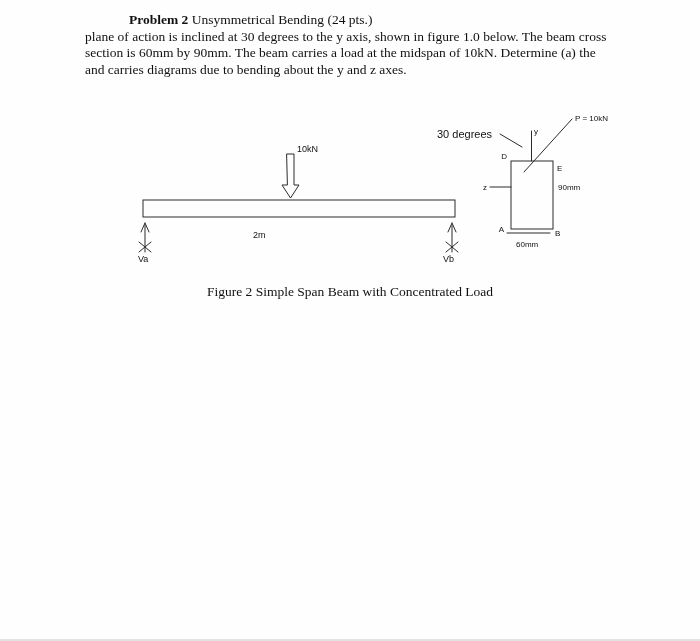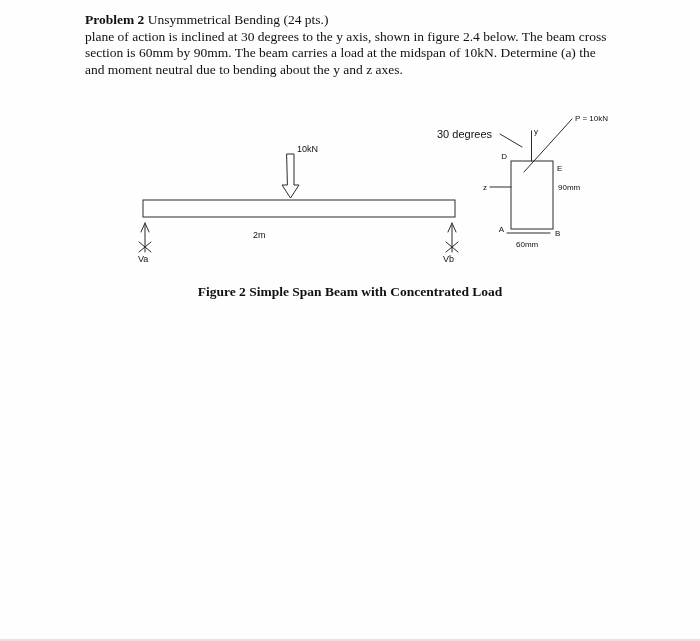--- a/index.html
+++ b/index.html
@@ -10,43 +10,43 @@
     font-family:"Liberation Serif", serif;
     color:#111;
     overflow:hidden;
   }
   .text-block{
     position:absolute;
     left:85px;top:12px;width:585px;
     font-size:13.5px;line-height:16.5px;
   }
   .text-block p{margin:0;}
-  .bold{font-weight:bold;}
+  .bold{font-weight:bold;margin-left:44px;}
   .figure-svg{
     position:absolute;left:0;top:0;width:700px;height:641px;
   }
   .caption{
     position:absolute;left:0;top:284px;width:700px;
-    text-align:center;font-weight:bold;font-size:13.5px;
+    text-align:center;font-weight:normal;font-size:13.5px;
   }
   .page-edge{
     position:absolute;left:0;bottom:0;width:700px;height:2px;
     background:#e3e3e3;
   }
 </style>
 </head>
 <body>
 
 <div class="page">
 
   <div class="text-block">
     <p><span class="bold">Problem 2</span><span> Unsymmetrical Bending (24 pts.)</span></p>
-    <p>plane of action is inclined at 30 degrees to the y axis, shown in figure 2.4 below.  The beam cross</p>
+    <p>plane of action is inclined at 30 degrees to the y axis, shown in figure 1.0 below.  The beam cross</p>
     <p>section is 60mm by 90mm.  The beam carries a load at the midspan of 10kN.  Determine (a) the</p>
-    <p>and moment neutral due to bending about the y and z axes.</p>
+    <p>and carries diagrams due to bending about the y and z axes.</p>
   </div>
 
   <svg class="figure-svg" viewBox="0 0 700 641" xmlns="http://www.w3.org/2000/svg">
     <g stroke="#2b2b2b" stroke-width="1" fill="none" stroke-linecap="round">
 
       <rect x="143" y="200" width="312" height="17" fill="#fefefe"></rect>
 
       <path fill="#fefefe" d="M287,154 L294,154 L294,185 L299,185 L290.5,198 L282,185 L287,185 Z"></path>
 
       <g>

